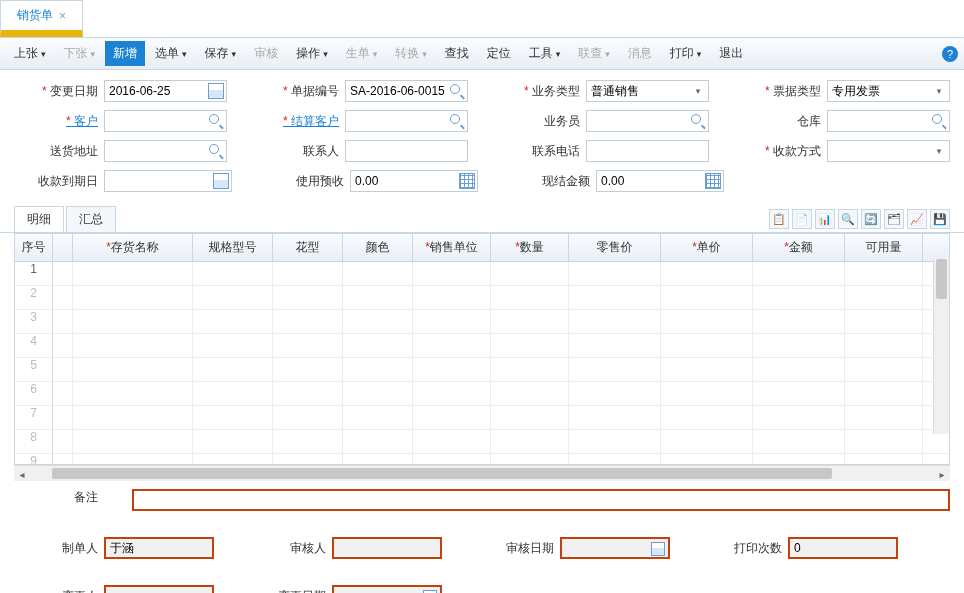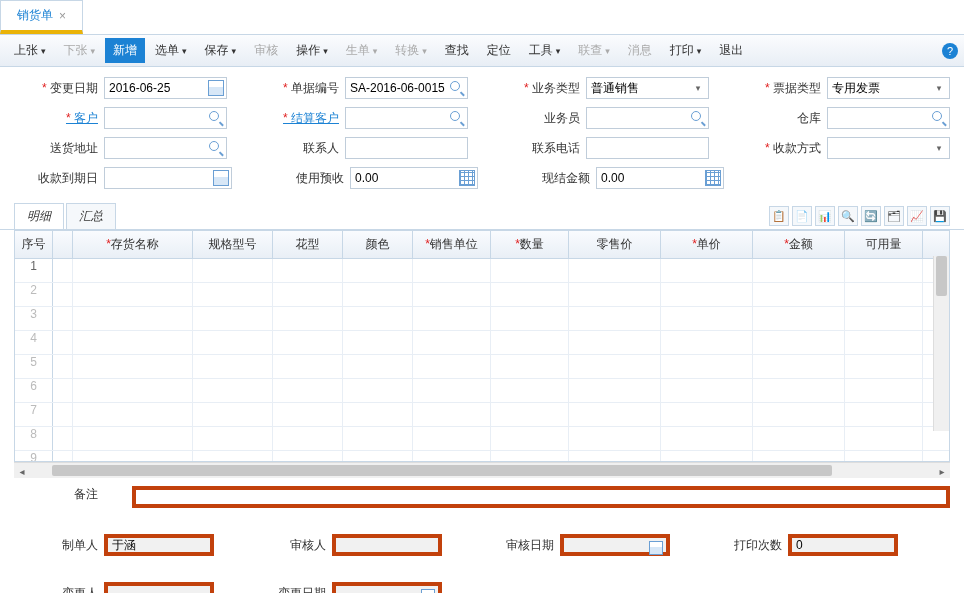--- a/index.html
+++ b/index.html
@@ -1,21 +1,21 @@
 <!DOCTYPE html>
 <html><head>
 <meta charset="utf-8">
 <style>
 * { box-sizing: border-box; margin: 0; padding: 0; }
 body { font-family: "Microsoft YaHei", Arial, sans-serif; font-size: 12px; color: #333; background: #fff; width: 964px; }
 
 
 .page-tabs { display: flex; border-bottom: 1px solid #c7d7e6; background: #fff; }
 .page-tab { padding: 6px 16px; border: 1px solid #c7d7e6; border-bottom: none; margin-right: 2px; background: #f5f8fb; cursor: default; display: flex; align-items: center; }
-.page-tab.active { background: #fff; color: #1c82d4; border-bottom: 4px solid #eab308; position: relative; z-index: 1; }
+.page-tab.active { background: #fff; color: #1c82d4; border-bottom: 7px solid #eab308; position: relative; z-index: 1; }
 .tab-close { margin-left: 6px; color: #999; cursor: pointer; }
 
 
 .toolbar { display: flex; align-items: center; background: linear-gradient(#fbfcfe,#e8eef5); border-bottom: 1px solid #c7d7e6; padding: 3px 6px; }
 .tb-item { padding: 4px 8px; margin-right: 2px; cursor: pointer; display: flex; align-items: center; }
 .tb-item.disabled { color: #aaa; cursor: default; }
 .tb-item.primary { background: #1c82d4; color: #fff; }
 .tb-drop::after { content: "▾"; font-size: 9px; margin-left: 3px; }
 .tb-item.disabled.tb-drop::after { color: #aaa; }
 .help-icon { margin-left: auto; width: 16px; height: 16px; border-radius: 50%; background: #1c82d4; color: #fff; display: flex; align-items: center; justify-content: center; font-size: 11px; cursor: pointer; }
@@ -33,21 +33,21 @@
 
 
 .cal-icon { background: linear-gradient(#fff 40%, #d7e7f7 40%); border: 1px solid #6a9fd4; display: inline-block; width: 14px; height: 14px; }
 .search-icon { position: relative; display: inline-block; width: 14px; height: 14px; }
 .search-icon::before { content: ""; position: absolute; width: 8px; height: 8px; border: 1.5px solid #6a9fd4; border-radius: 50%; left: 1px; top: 1px; }
 .search-icon::after { content: ""; position: absolute; width: 5px; height: 1.5px; background: #6a9fd4; transform: rotate(45deg); right: 0; bottom: 2px; }
 .grid-icon { display:inline-block; width:14px; height:14px; background: repeating-linear-gradient(90deg,#6a9fd4 0 1px,transparent 1px 4px), repeating-linear-gradient(0deg,#6a9fd4 0 1px,transparent 1px 4px); border:1px solid #6a9fd4;}
 
 
 .subtab-row { display: flex; align-items: flex-end; padding: 0 14px; border-bottom: 1px solid #c7d7e6; }
-.subtab { padding: 4px 12px; border: 1px solid #c7d7e6; border-bottom: none; background: #f5f8fb; margin-right: 2px; cursor: pointer; font-style: italic; }
+.subtab { padding: 4px 12px; border: 1px solid #c7d7e6; border-bottom: none; background: #f5f8fb; margin-right: 2px; cursor: pointer; }
 .subtab.active { background: #fff; }
 .icon-toolbar { margin-left: auto; display: flex; gap: 3px; padding-bottom: 3px; }
 .itb { width: 20px; height: 20px; border: 1px solid #c7d7e6; background: #f5f8fb; display: flex; align-items: center; justify-content: center; cursor: pointer; font-size: 11px;}
 
 
 .grid-wrap { margin: 0 14px; border: 1px solid #c7d7e6; position: relative; }
 .grid-header { display: flex; background: linear-gradient(#f9fbfe,#e9eff6); border-bottom: 1px solid #c7d7e6; }
 .gh-cell { border-right: 1px solid #c7d7e6; padding: 5px 4px; text-align: center; overflow: hidden; white-space: nowrap; }
 .gh-cell.req::before { content: "*"; color: #e02020; }
 .grid-body { height: 202px; overflow: hidden; position:relative; }
@@ -60,21 +60,21 @@
 .vscroll { position: absolute; right: 0; top: 25px; bottom: 30px; width: 16px; background: #f0f0f0; border-left:1px solid #ddd;}
 .vscroll-thumb{ position:absolute; top:0; left:2px; right:2px; height:40px; background:#c7c7c7; border-radius:2px;}
 .hscroll { height: 16px; background: #f0f0f0; border-top:1px solid #ddd; margin:0 14px; position:relative;}
 .hscroll-thumb{ position:absolute; left:38px; top:2px; bottom:2px; width:780px; background:#c7c7c7; border-radius:2px;}
 .hscroll-arrow{ position:absolute; top:0; width:16px; height:16px; display:flex; align-items:center; justify-content:center; color:#666; font-size:10px;}
 
 
 .bottom-form { padding: 8px 14px; }
 .br-row { display: flex; gap: 28px; margin-bottom: 26px; align-items:flex-start;}
 .br-label { width: 90px; text-align: right; padding-right: 6px; }
-.br-input { border: 4px solid #c2410c; height: 22px; background: #f1f1f1; width: 110px; padding:0 4px; display:flex; align-items:center;}
+.br-input { border: 2px solid #c2410c; height: 22px; background: #f1f1f1; width: 110px; padding:0 4px; display:flex; align-items:center;}
 .br-input.wide { width: 818px; background:#fff;}
 .br-input input{ border:none; outline:none; width:100%; background:transparent; font-size:12px;}
 .br-group{ display:flex; align-items:center;}
 </style>
 </head>
 <body>
 
 <div class="page-tabs" id="page-tabs">
     <div class="page-tab active">销货单<span class="tab-close">×</span></div>
   </div>

